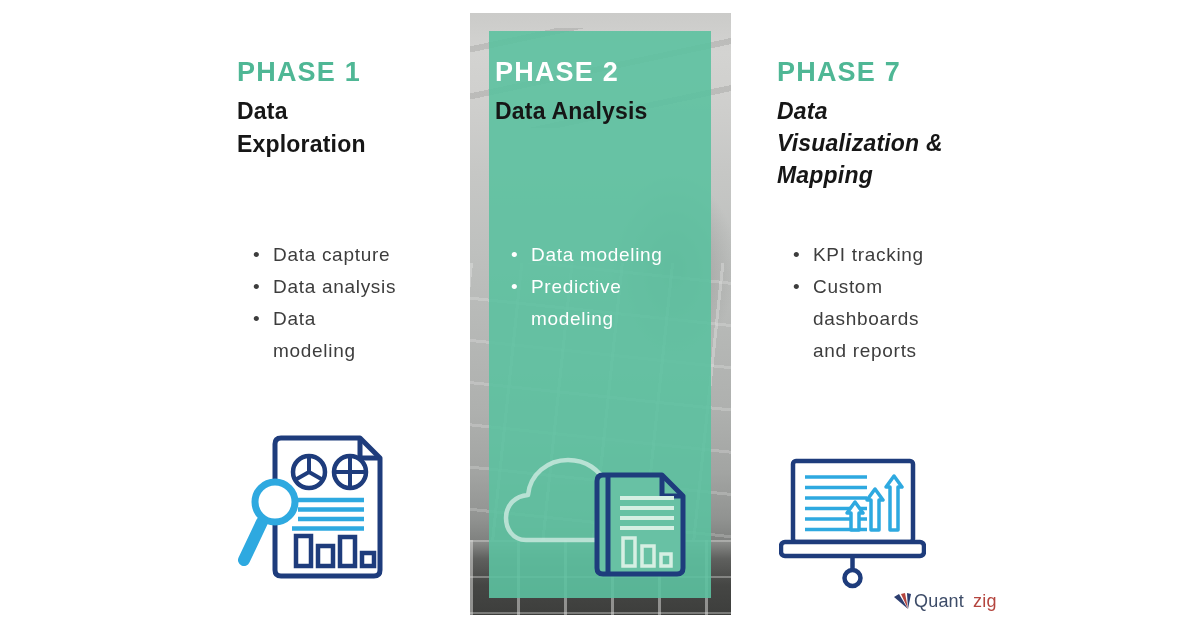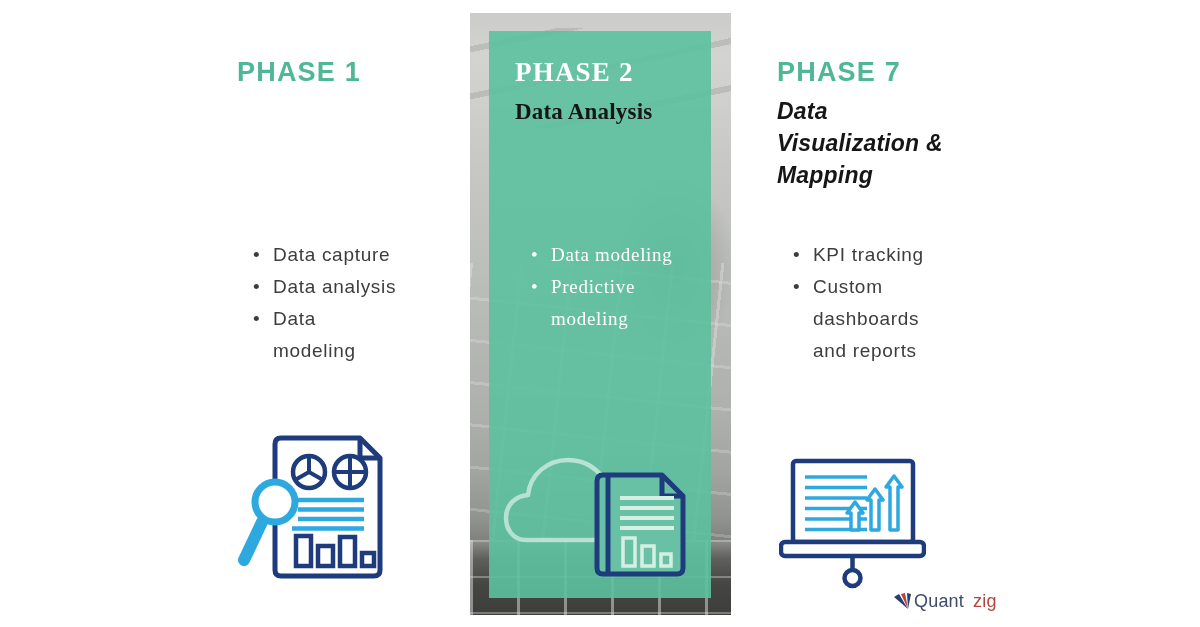--- a/index.html
+++ b/index.html
@@ -46,21 +46,21 @@
   }
   .green-overlay{
     position:absolute;left:489px;top:31px;width:222px;height:567px;
     background:rgba(92,193,160,0.9);
     z-index:2;
   }
 
   
   .phase-col{position:absolute;top:59px;z-index:3;}
   .col-1{left:237px;width:180px;}
-  .col-2{left:515px;width:185px;font-family:Liberation Serif, serif;}
+  .col-2{left:495px;width:185px;}
   .col-3{left:777px;width:185px;}
 
   .phase-label{
     font-size:27px;font-weight:bold;letter-spacing:1.2px;
     color:#4fb795;line-height:26px;margin-bottom:10px;
   }
   .col-2 .phase-label{color:#ffffff;}
 
   .phase-title{
     font-size:23px;font-weight:bold;color:#161616;
@@ -102,20 +102,21 @@
 <div class="photo-strip">
   <div class="strip-pens"></div>
   <div class="strip-hand"></div>
   <div class="strip-calc"></div>
   <div class="strip-keys"></div>
 </div>
 <div class="green-overlay"></div>
 
 <div class="phase-col col-1">
   <div class="phase-label">PHASE 1</div>
+  <div class="phase-title">Data Exploration</div>
   <ul class="bullets">
       <li>Data capture</li>
       <li>Data analysis</li>
       <li>Data modeling</li>
     </ul>
 </div>
 
 <div class="phase-col col-2">
   <div class="phase-label">PHASE 2</div>
   <div class="phase-title">Data Analysis</div>

